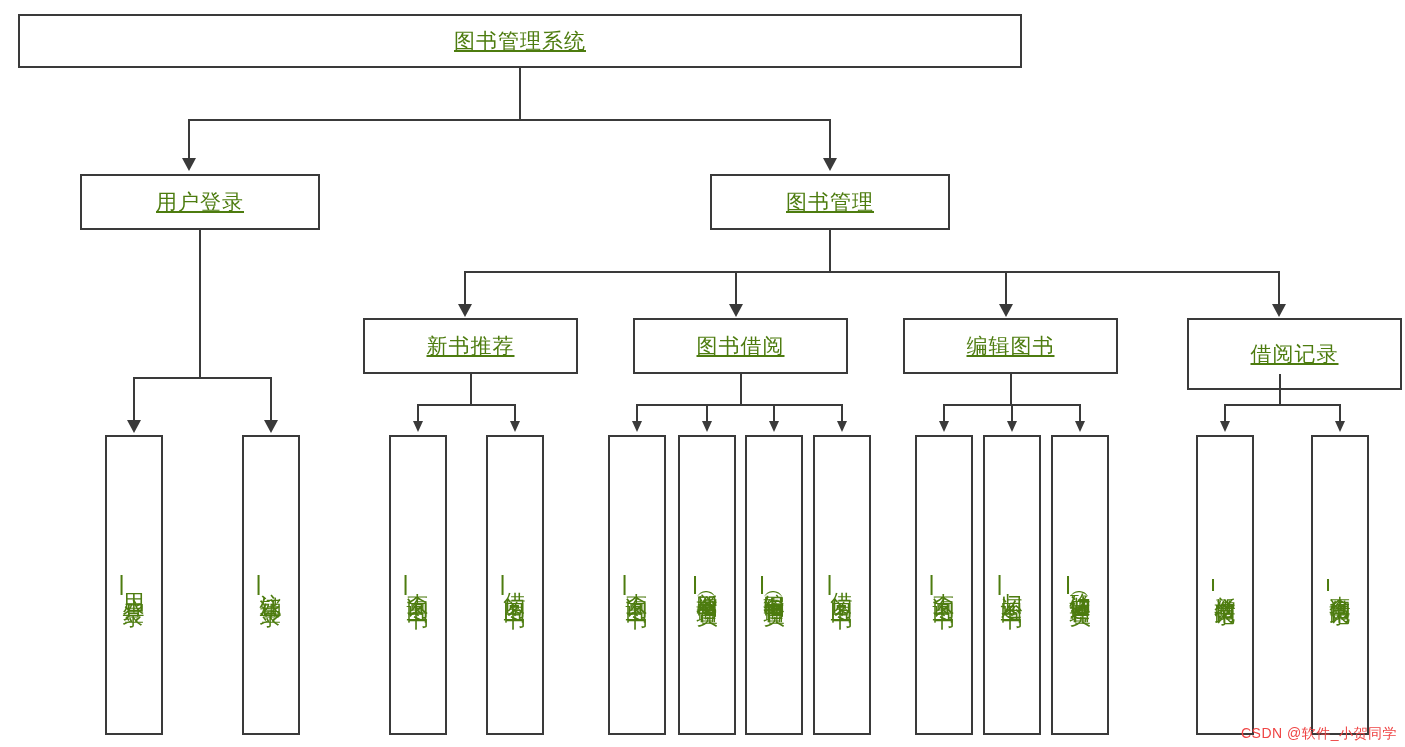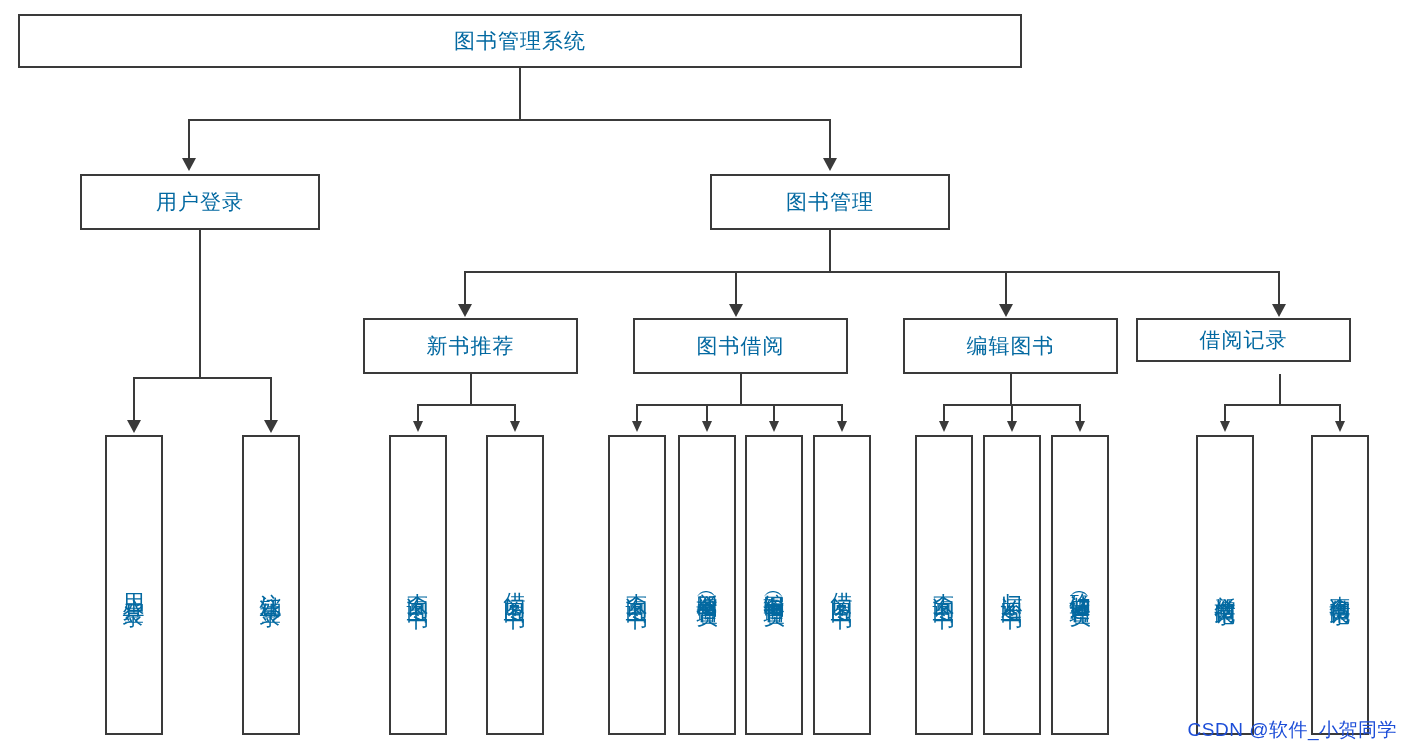--- a/index.html
+++ b/index.html
@@ -14,21 +14,22 @@
 
   
   .node{
     position:absolute;
     box-sizing:border-box;
     background:#ffffff;
     border:2px solid #3a3a3a;
     display:flex;
     align-items:center;
     justify-content:center;
-    color:#0369a1;
+    color:#4d7c0f;
+    text-decoration:underline;
   }
   .node .lbl{
     font-size:21px;
     letter-spacing:1px;
     line-height:1.2;
     white-space:nowrap;
     text-align:center;
   }
 
   
@@ -66,22 +67,22 @@
   .arrow.slim{
     border-left:5px solid transparent;
     border-right:5px solid transparent;
     border-top:11px solid #3a3a3a;
   }
 
   
   #watermark{
     position:absolute;
     right:8px;bottom:4px;
-    font-size:19px;
-    color:#1d4ed8;
+    font-size:14px;
+    color:#ef4444;
     white-space:nowrap;
     letter-spacing:0.5px;
     font-family:"Liberation Sans","DejaVu Sans",sans-serif;
   }
 </style>
 </head>
 <body>
 
 <div id="canvas">
 
@@ -125,21 +126,21 @@
 
   <div class="node horiz" style="left:633px;top:318px;width:215px;height:56px;">
     <span class="lbl">图书借阅</span>
   </div>
   <div class="node horiz" style="left:363px;top:318px;width:215px;height:56px;">
     <span class="lbl">新书推荐</span>
   </div>
   <div class="node horiz" style="left:903px;top:318px;width:215px;height:56px;">
     <span class="lbl">编辑图书</span>
   </div>
-  <div class="node horiz" style="left:1136px;top:318px;width:215px;height:44px;">
+  <div class="node horiz" style="left:1187px;top:318px;width:215px;height:72px;">
     <span class="lbl">借阅记录</span>
   </div>
 
   <div class="vline" style="left:470px;top:374px;height:31px;"></div>
   <div class="hline" style="left:417px;top:404px;width:98px;"></div>
   <div class="vline" style="left:417px;top:404px;height:18px;"></div>
   <div class="arrow slim" style="left:413px;top:421px;"></div>
   <div class="vline" style="left:514px;top:404px;height:18px;"></div>
   <div class="arrow slim" style="left:510px;top:421px;"></div>
 

